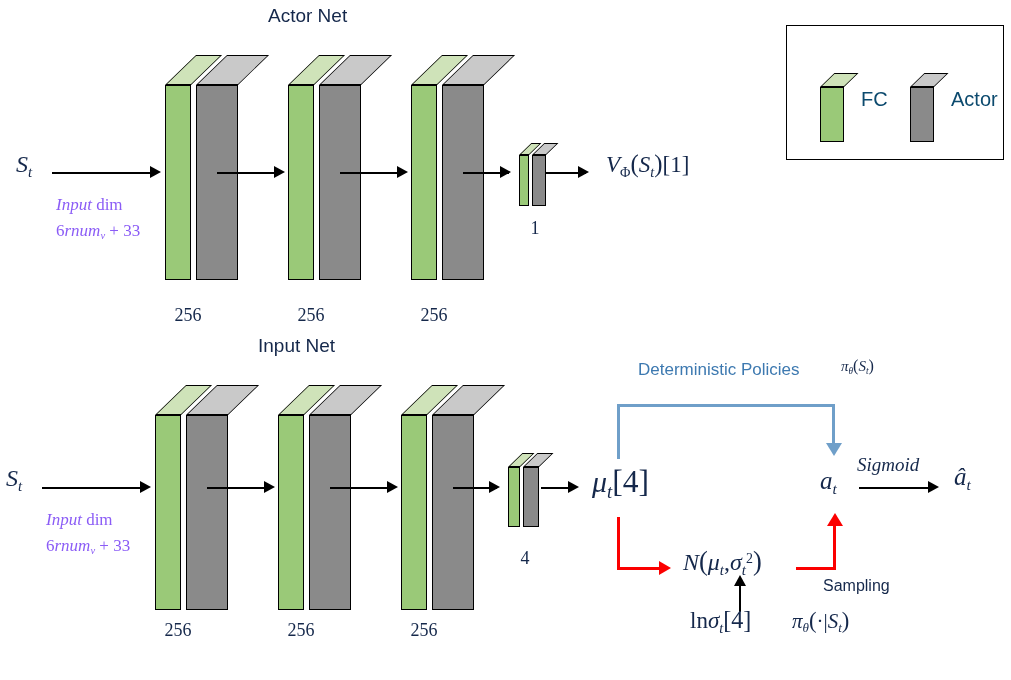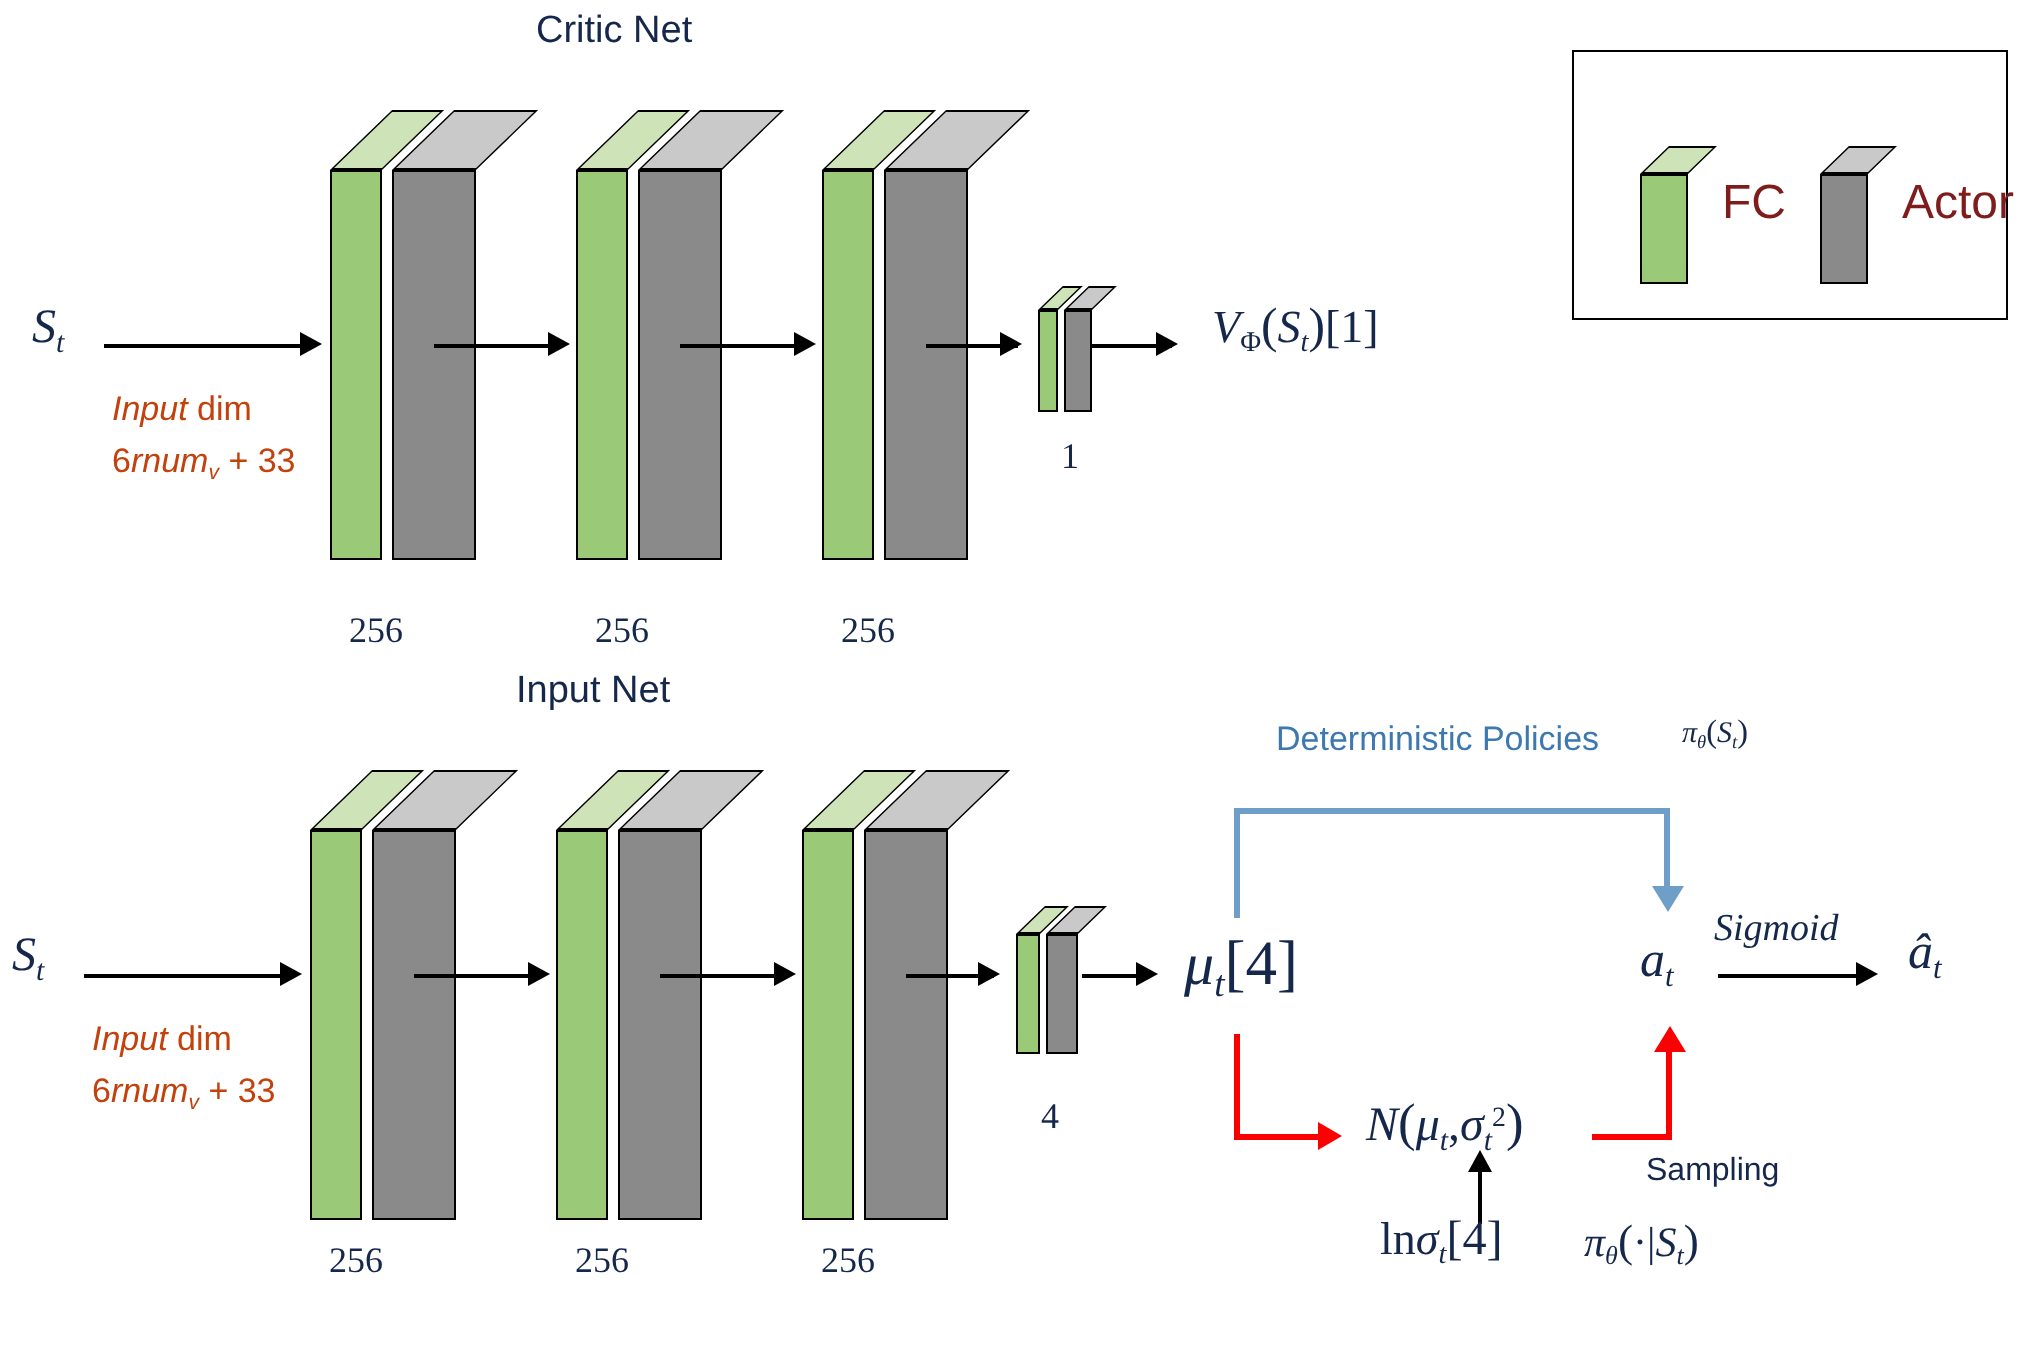--- a/index.html
+++ b/index.html
@@ -53,23 +53,23 @@
   .dim {
     font-family: "Liberation Serif", serif;
     font-size: 18px;
     color: #15284b;
     text-align: center;
     white-space: nowrap;
   }
 
   
   .inputdim {
-    font-family: Liberation Sans, sans-serif;
+    font-family: Liberation Serif, serif;
     font-size: 17px;
-    color: #c2410c;
+    color: #8b5cf6;
     white-space: nowrap;
     line-height: 1.55;
   }
 
   
   .layer { position: absolute; }
   .slab { position: absolute; }
   .slab .face {
     position: absolute;
     left: 0; top: 0;
@@ -153,31 +153,31 @@
   
   .legend-box {
     position: absolute;
     box-sizing: border-box;
     border: 1.6px solid #000;
     background: #ffffff;
   }
   .legend-text {
     position: absolute;
     font-family: "Liberation Sans", sans-serif;
-    font-size: 24px;
-    color: #7f1d1d;
+    font-size: 20px;
+    color: #0c4a6e;
     white-space: nowrap;
   }
 </style>
 </head>
 <body>
 
 <div id="diagram">
 
-  <div class="abs net-title" style="left:268px; top:5px;">Critic Net</div>
+  <div class="abs net-title" style="left:268px; top:5px;">Actor Net</div>
 
   <div class="abs math" style="left:16px; top:152px; font-size:24px;">
     <i>S</i><span class="sub">t</span>
   </div>
 
   <div class="hline" style="left:52px; top:172px; width:100px;"></div>
   <div class="ahead-r" style="left:150px; top:166px;"></div>
 
   <div class="abs inputdim" style="left:56px; top:192px;">
     <div><i>Input</i><span> dim</span></div>

